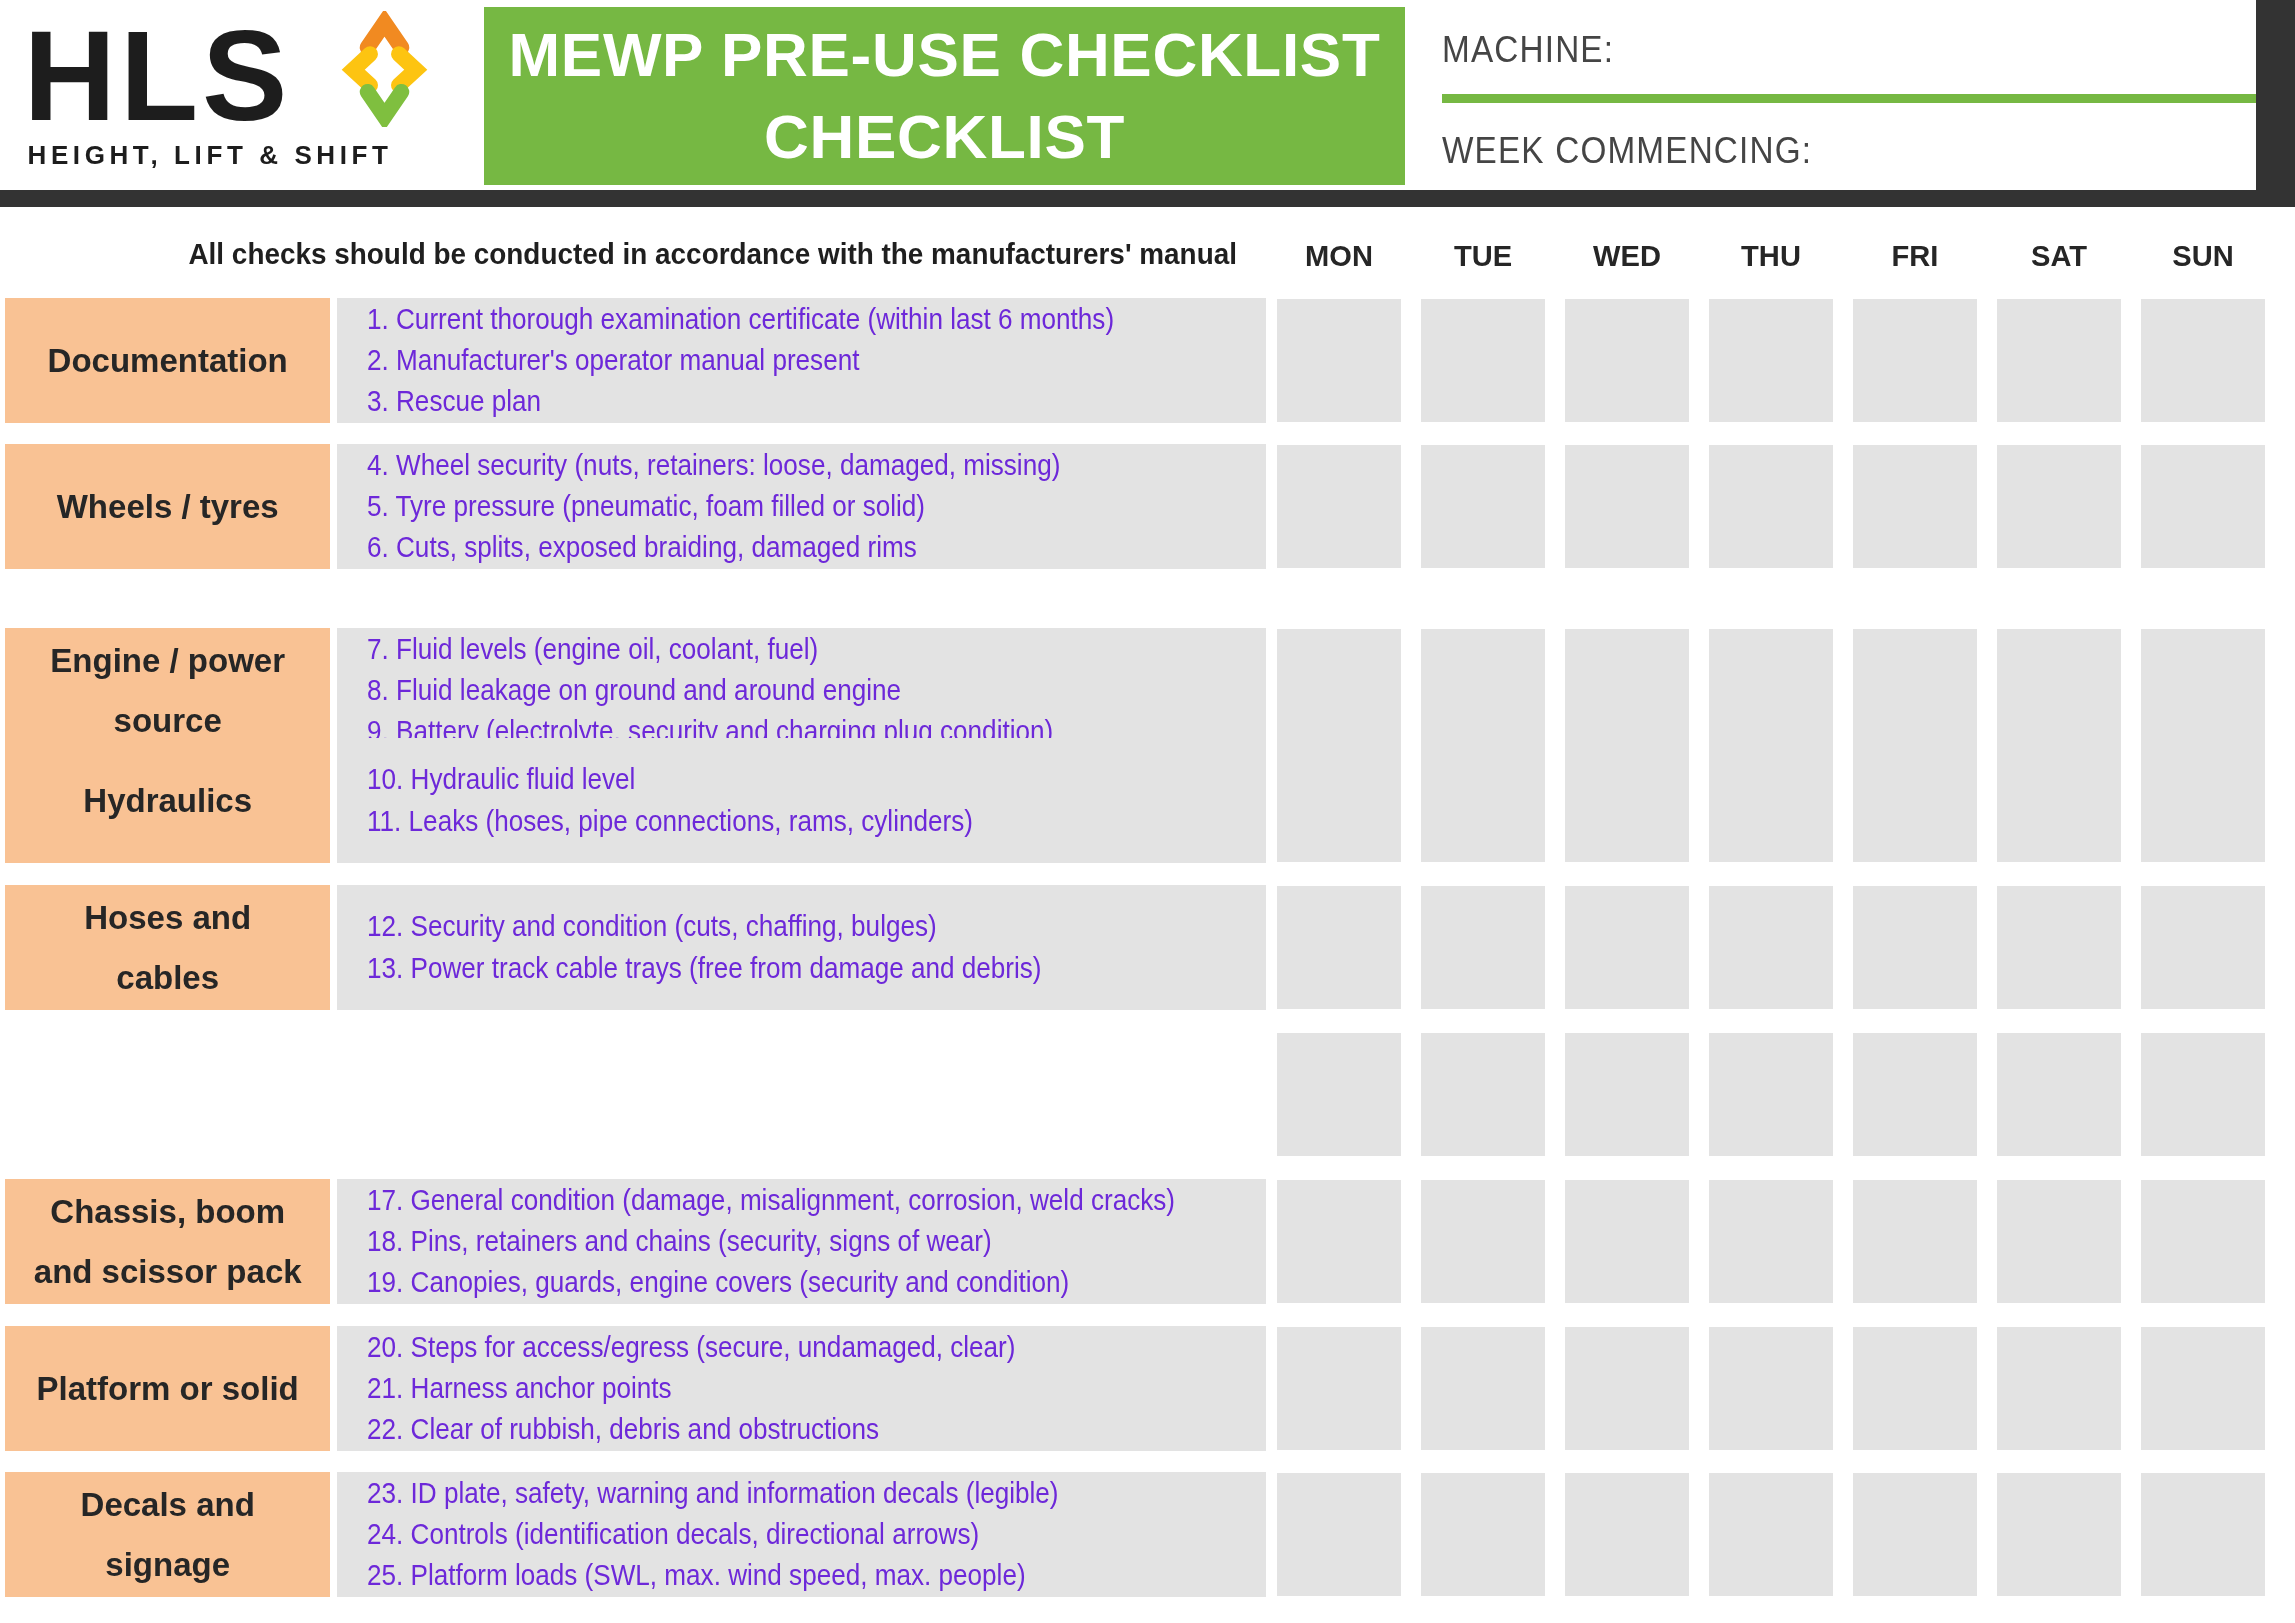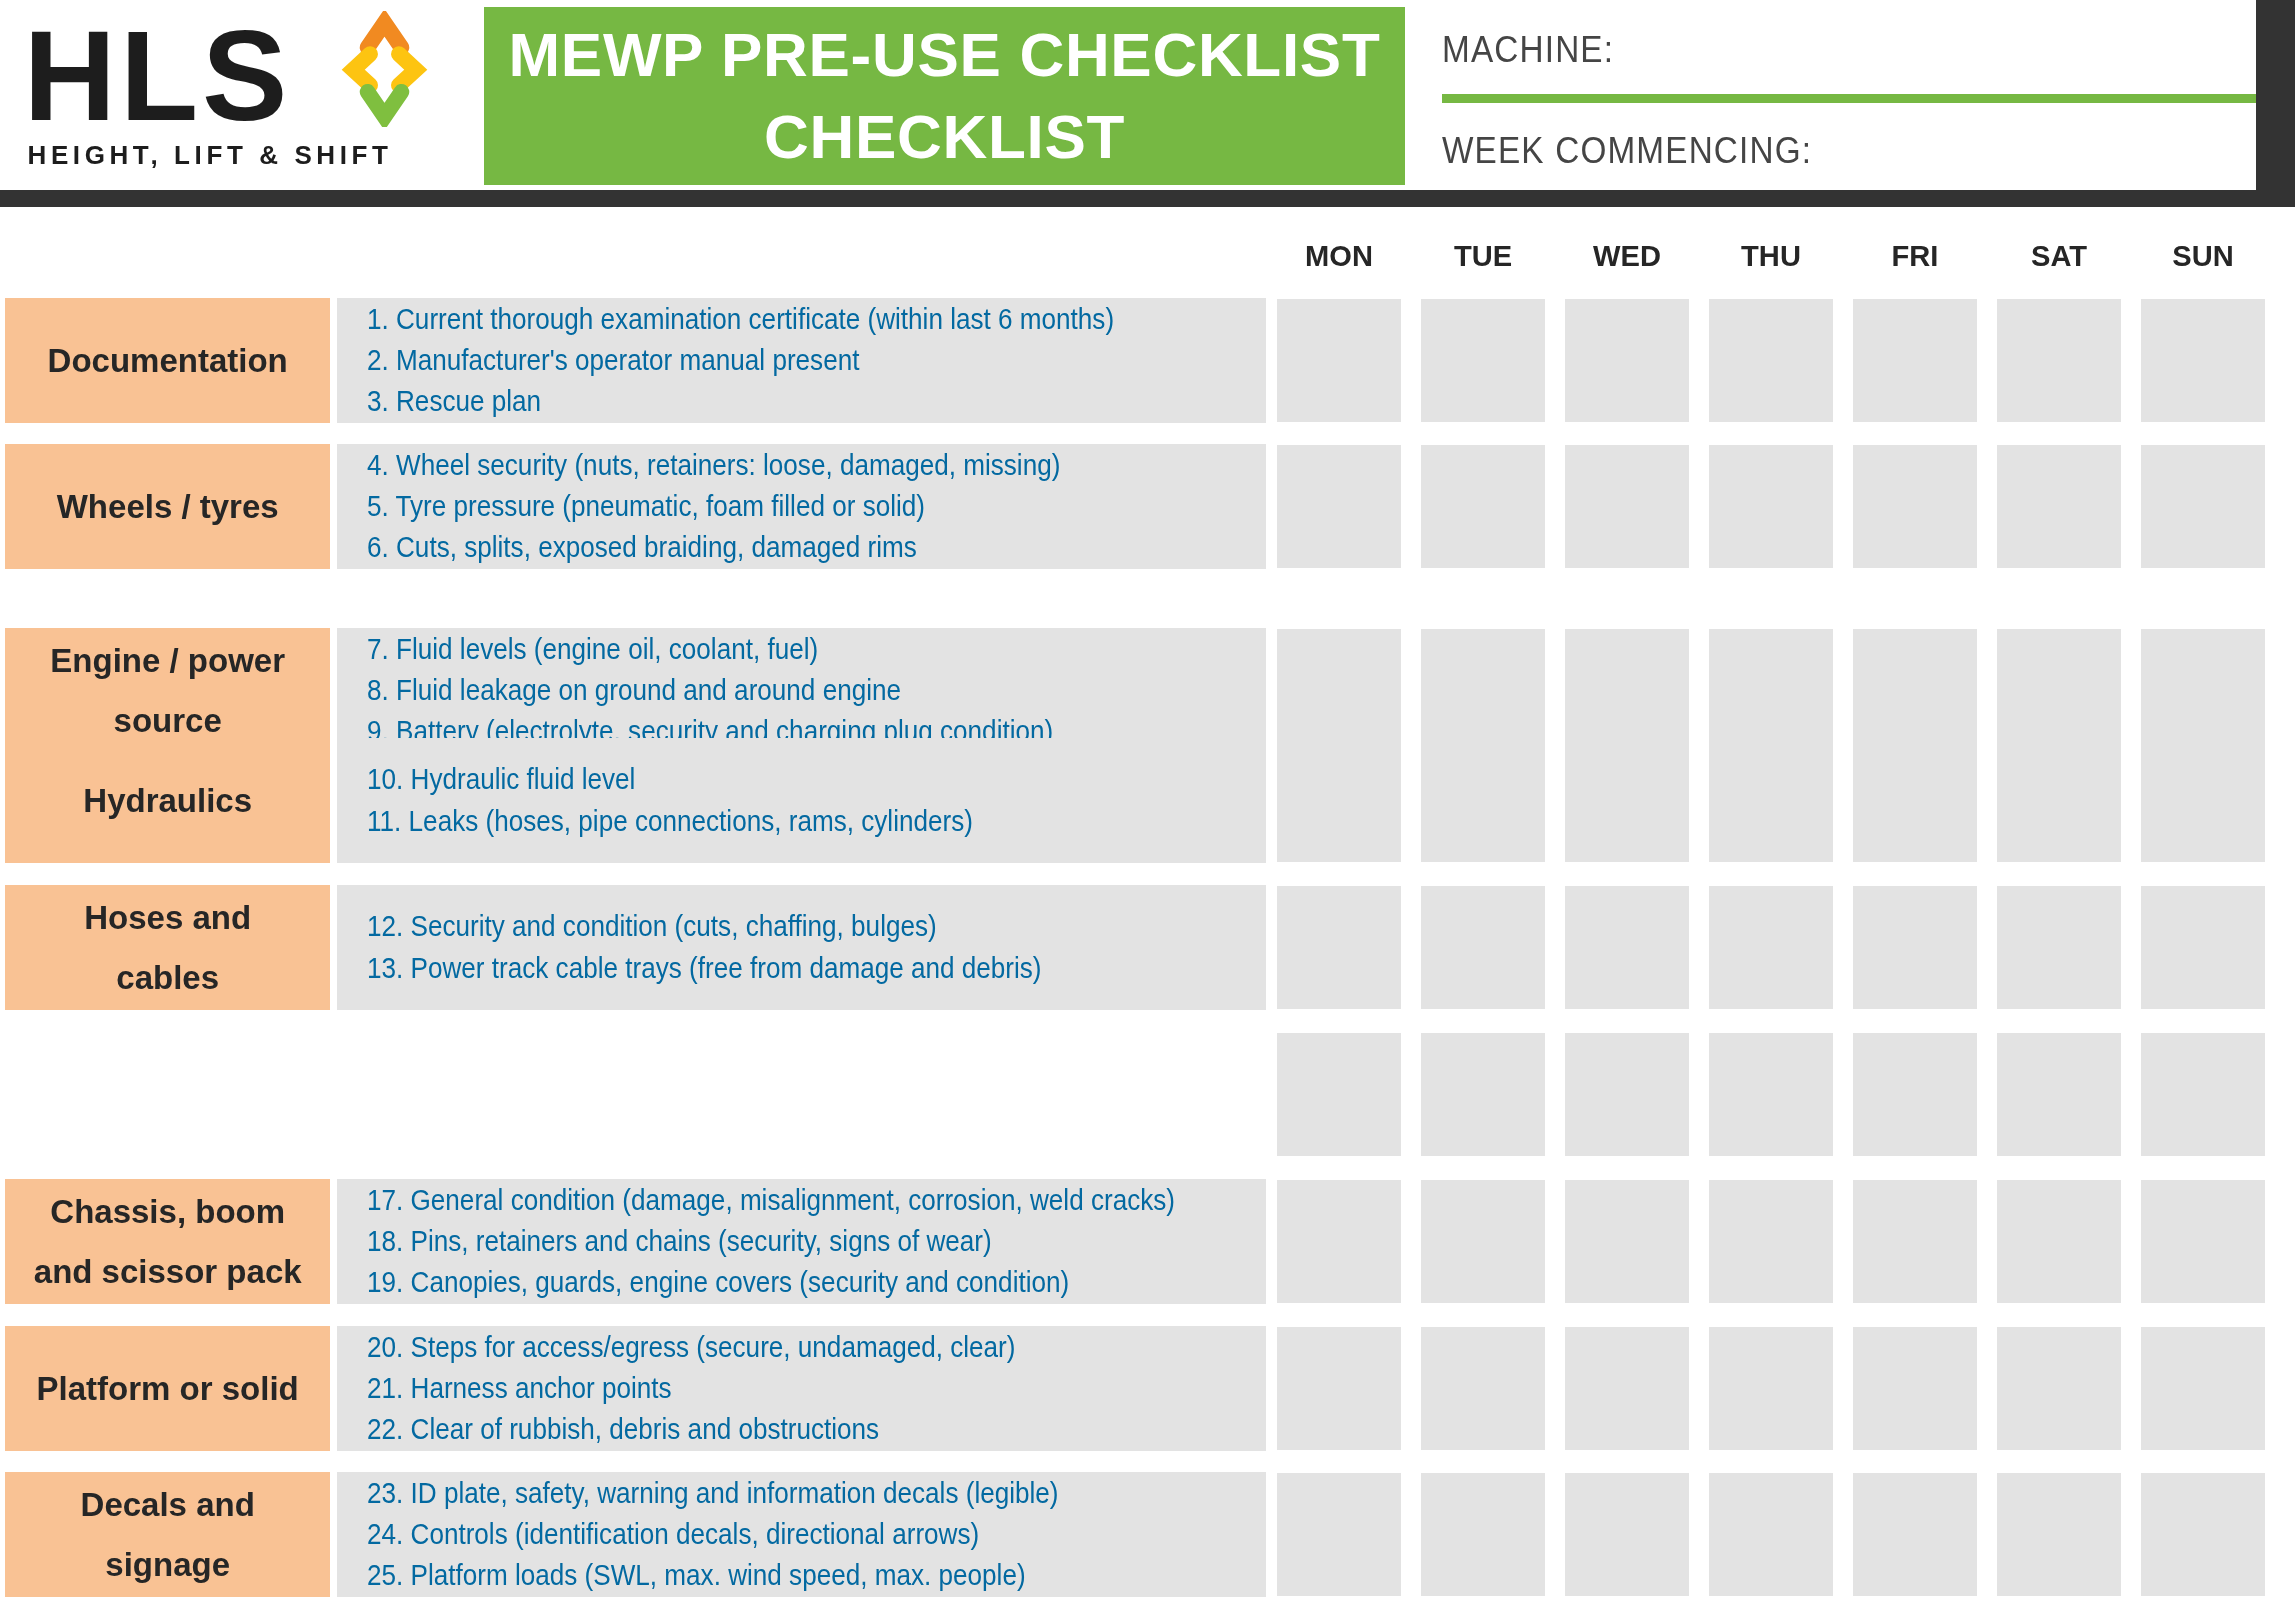--- a/index.html
+++ b/index.html
@@ -34,21 +34,21 @@
   .row{position:absolute;left:0;width:2295px;height:125px;}
   .cat-cell{
     position:absolute;left:5.2px;top:0;width:325px;height:100%;background:var(--orange,#f9c294);
     display:flex;align-items:center;justify-content:center;text-align:center;
     font-weight:bold;font-size:33px;line-height:1.8;color:#262626;white-space:pre-line;
   }
   .cat-cell.small{font-size:26px;line-height:1.85;}
   .items-cell{
     position:absolute;left:337px;top:0;width:929px;height:100%;background:var(--cell-gray,#e3e3e3);
     display:flex;flex-direction:column;justify-content:center;
-    padding-left:30px;box-sizing:border-box;font-size:29px;color:#0369a1;
+    padding-left:30px;box-sizing:border-box;font-size:29px;color:#6d28d9;
   }
   .item-line{line-height:1.42;transform:scaleX(0.9);transform-origin:0 50%;white-space:nowrap;}
   .check-cell{position:absolute;top:1.3px;width:124px;height:123px;background:var(--cell-gray,#e3e3e3);}
 </style>
 </head>
 <body>
 
 <div class="page">
 
   <div class="logo-block">
@@ -71,20 +71,23 @@
 
   <div class="hdr-label machine">MACHINE:</div>
   <div class="field-area machine"></div>
   <div class="machine-rule"></div>
   <div class="hdr-label week">WEEK COMMENCING:</div>
   <div class="field-area week"></div>
 
   <div class="dark-bar-bottom"></div>
   <div class="dark-bar-right"></div>
 
+  <div class="instruction">
+    <span class="squeeze">All checks should be conducted in accordance with the manufacturers' manual</span>
+  </div>
   <div id="days">
       <div class="day-label" style="left: 1277px;">MON</div>
       <div class="day-label" style="left: 1421px;">TUE</div>
       <div class="day-label" style="left: 1565px;">WED</div>
       <div class="day-label" style="left: 1709px;">THU</div>
       <div class="day-label" style="left: 1853px;">FRI</div>
       <div class="day-label" style="left: 1997px;">SAT</div>
       <div class="day-label" style="left: 2141px;">SUN</div>
     </div>
 

